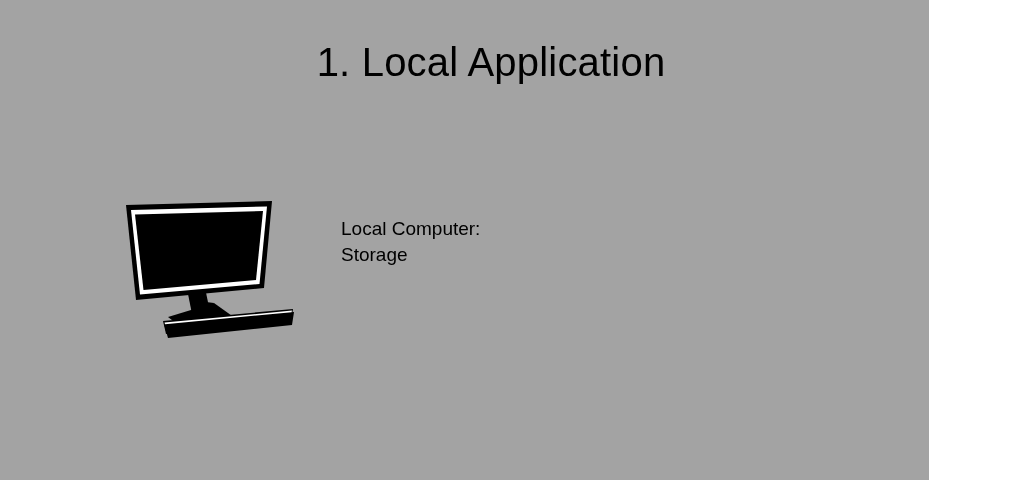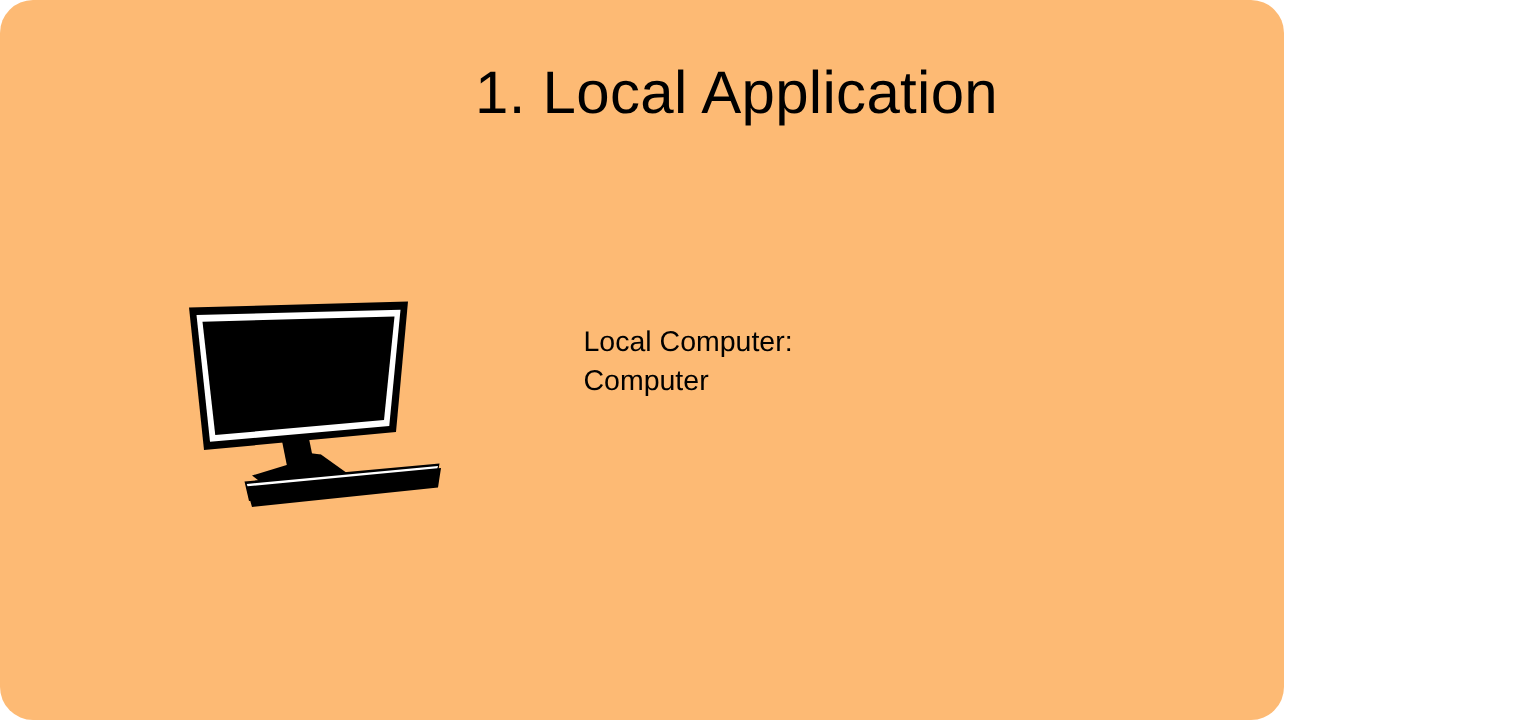--- a/index.html
+++ b/index.html
@@ -6,25 +6,24 @@
   html, body {
     margin: 0;
     padding: 0;
     background: #ffffff;
   }
   body {
     font-family: "Liberation Sans", sans-serif;
   }
   #slide {
     position: relative;
-    width: 856px;
+    width: 929px;
     height: 480px;
-    background: #fdba74;
+    background: #a3a3a3;
     overflow: hidden;
-    border-radius: 22px;
   }
   #slide-title {
     position: absolute;
     left: 0;
     top: 38px;
     width: 982px;
     text-align: center;
     font-size: 40px;
     line-height: 48px;
     font-weight: 400;
@@ -48,21 +47,20 @@
     position: absolute;
     left: 341px;
     top: 216px;
     font-size: 19px;
     line-height: 25.5px;
     color: #000000;
     white-space: nowrap;
   }
   .caption-line {
     display: block;
-    margin-left: 48px;
   }
 </style>
 </head>
 <body>
 
 <div id="slide">
 
   <div id="slide-title">1. Local Application</div>
 
   <div id="computer-icon">
@@ -82,16 +80,16 @@
       <polygon points="46,134 176,122 174,135 50,148" fill="#000000"></polygon>
 
       <polygon points="45,131 175,119 173,131 48,144" fill="#000000"></polygon>
 
       <polygon points="46.5,132.6 174,120.6 173.6,122.2 47,134.2" fill="#ffffff"></polygon>
     </svg>
   </div>
 
   <div id="caption-block">
     <span class="caption-line">Local Computer:</span>
-    <span class="caption-line">Computer</span>
+    <span class="caption-line">Storage</span>
   </div>
 
 </div>
 
 </body></html>

